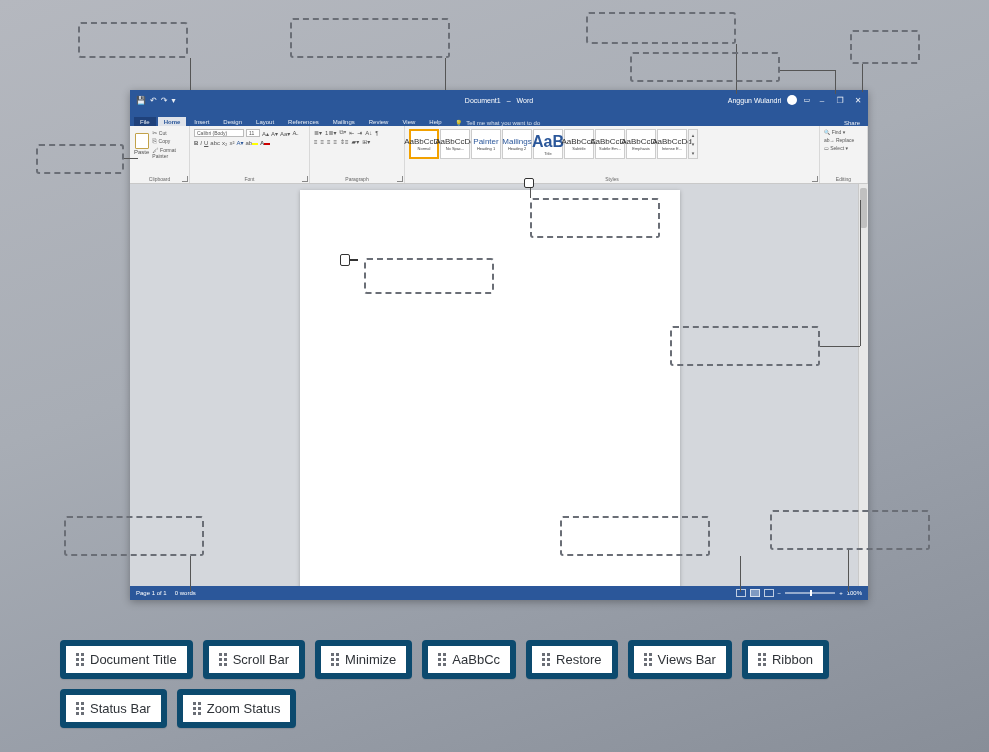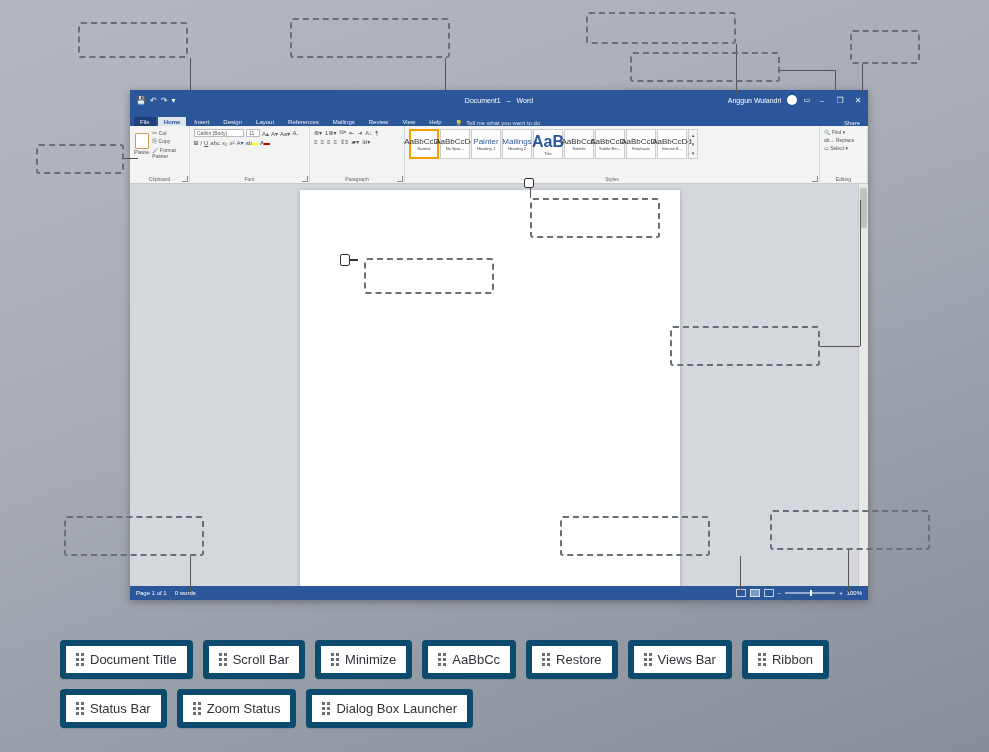--- a/index.html
+++ b/index.html
@@ -528,24 +528,13 @@
       <span class="grip">
         <i></i>
         <i></i>
         <i></i>
         <i></i>
         <i></i>
         <i></i>
       </span>
       <span>Zoom Status</span>
     </div>
-    <div class="chip">
-      <span class="grip">
-        <i></i>
-        <i></i>
-        <i></i>
-        <i></i>
-        <i></i>
-        <i></i>
-      </span>
-      <span>Dialog Box Launcher</span>
-    </div>
   </div>
 
 </body></html>

